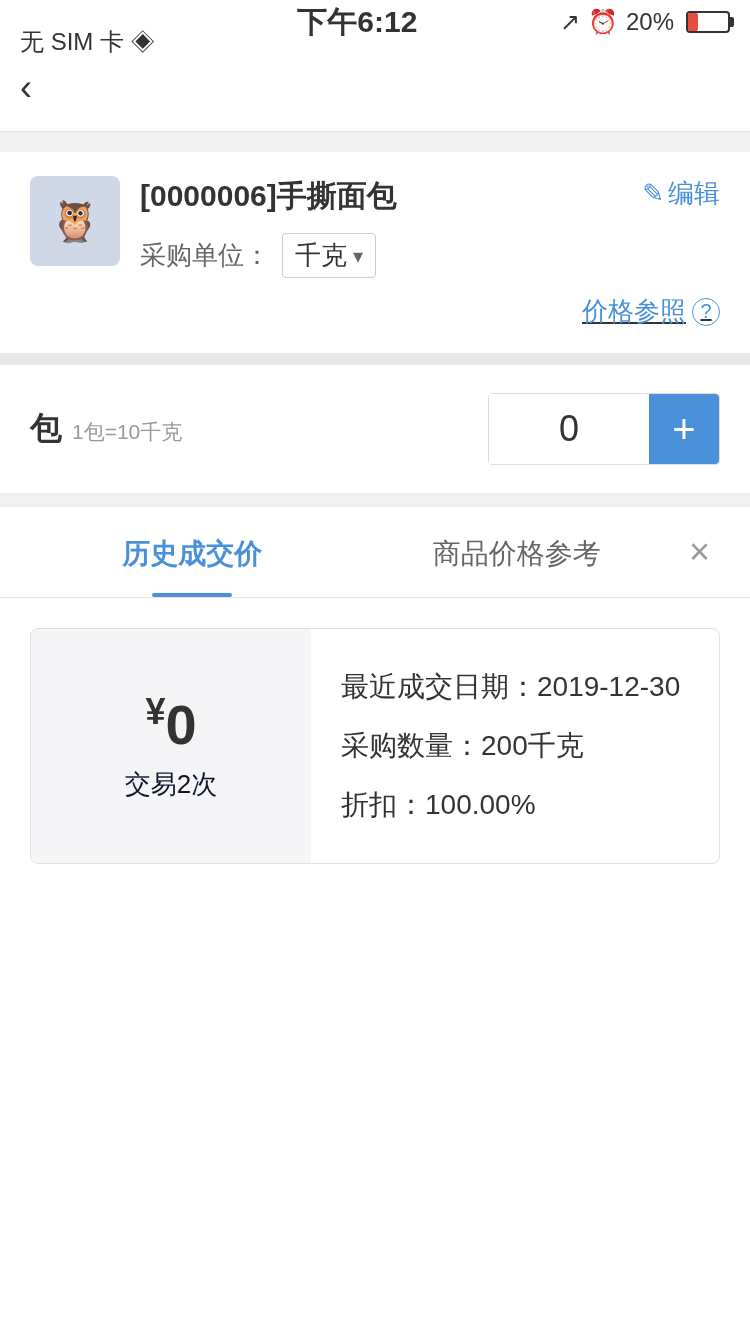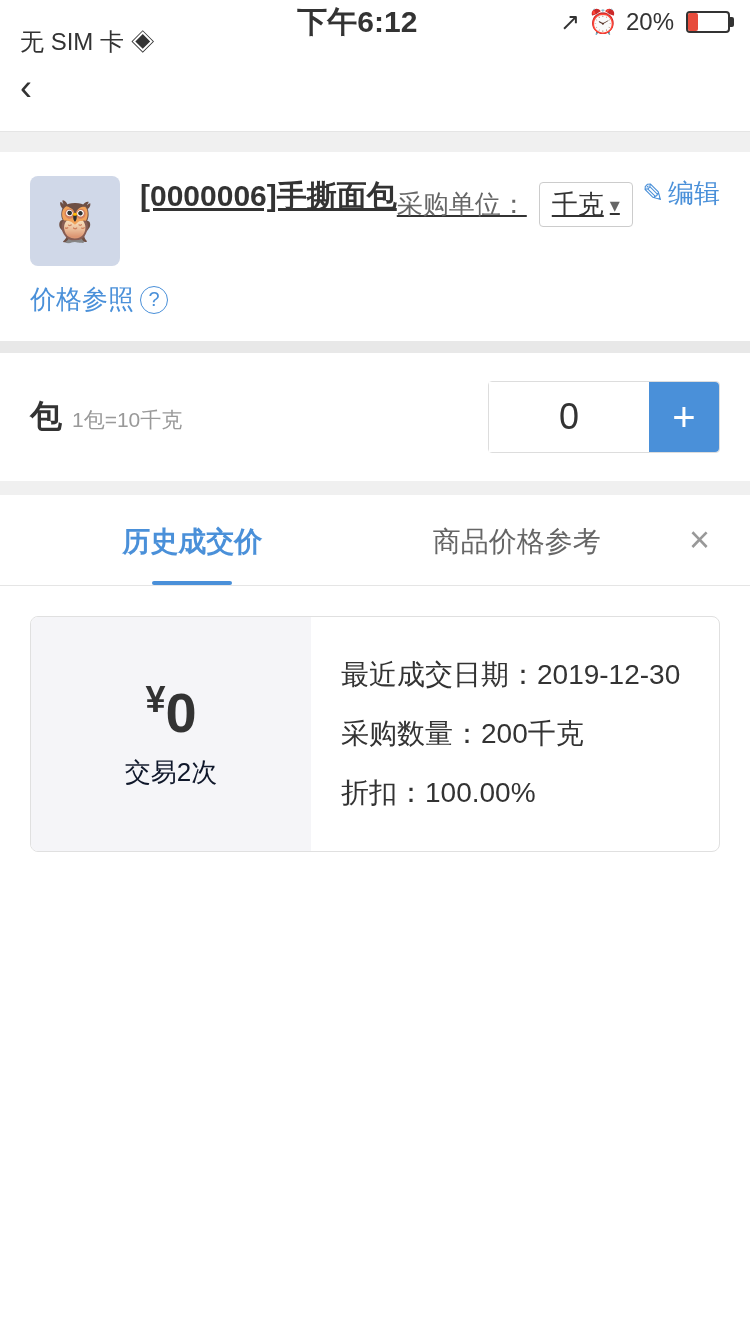--- a/index.html
+++ b/index.html
@@ -118,23 +118,22 @@
       align-items: center;
       justify-content: center;
       flex-shrink: 0;
     }
     .owl-icon {
       font-size: 40px;
       color: #8899bb;
     }
     .product-info {
       display: flex;
-      flex-direction: row;
+      flex-direction: column;
       justify-content: flex-start;
-      text-decoration: underline;
     }
     .product-name {
       font-size: 30px;
       font-weight: 600;
       color: #333;
       margin-bottom: 16px;
     }
     .product-unit-row {
       display: flex;
       align-items: center;
@@ -163,21 +162,23 @@
     .edit-link {
       display: flex;
       align-items: center;
       color: #4a90d9;
       font-size: 26px;
       cursor: pointer;
       gap: 4px;
     }
     .product-bottom-row {
       display: flex;
+      justify-content: flex-end;
       margin-top: 16px;
+      text-decoration: underline;
     }
     .price-ref-link {
       color: #4a90d9;
       font-size: 26px;
       display: flex;
       align-items: center;
       gap: 6px;
       cursor: pointer;
     }
     .help-circle {

